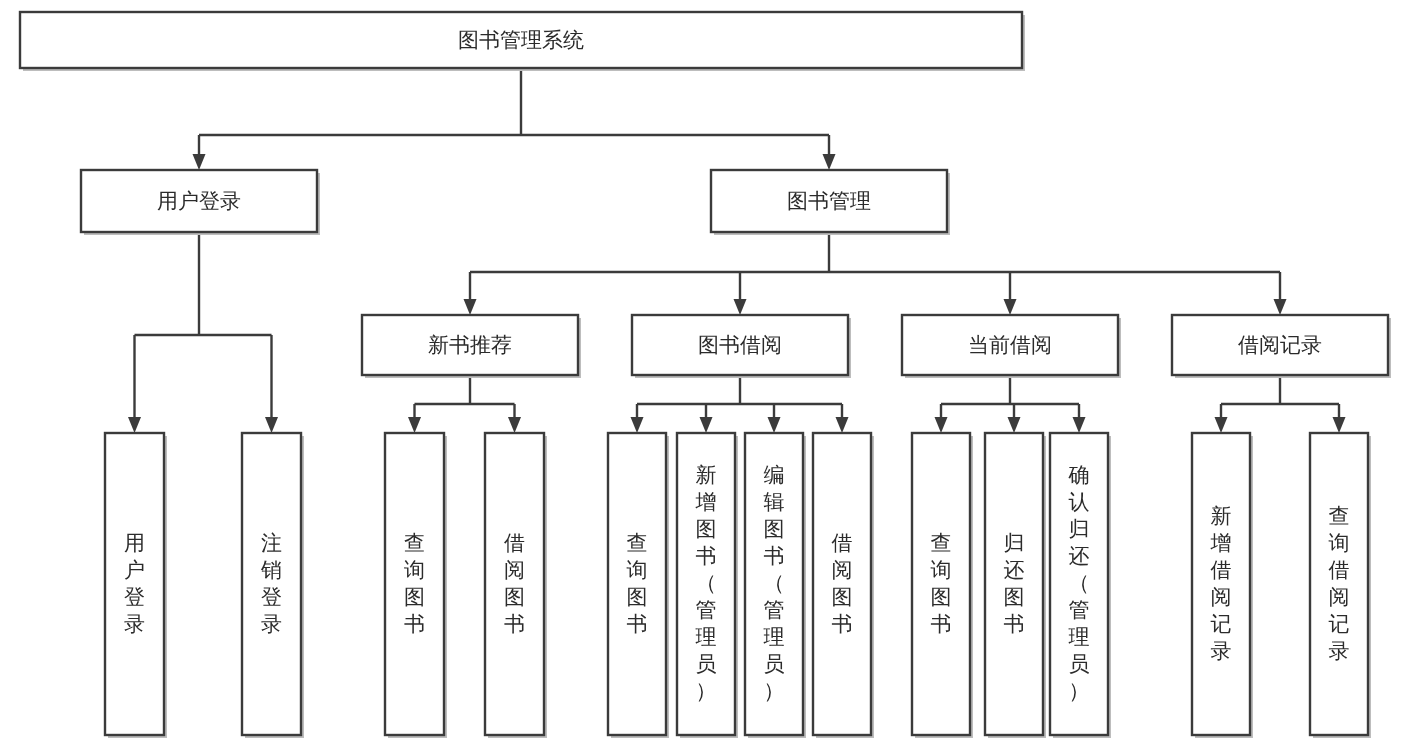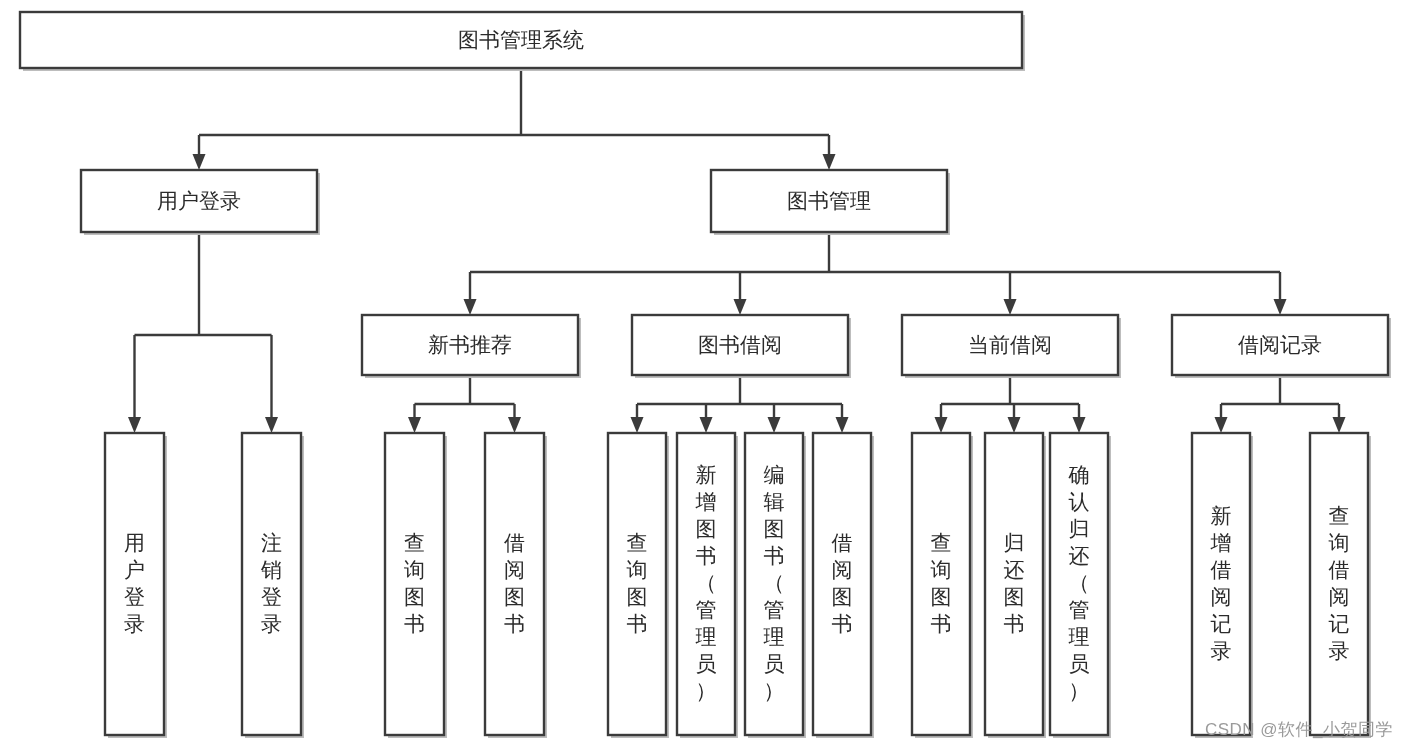--- a/index.html
+++ b/index.html
@@ -218,14 +218,13 @@
           <rect x="1192" y="433" width="58" height="302" class="node-box"></rect>
           <text x="1221" y="0" class="node-label"><tspan x="1221" y="516.5">新</tspan><tspan x="1221" y="543.5">增</tspan><tspan x="1221" y="570.5">借</tspan><tspan x="1221" y="597.5">阅</tspan><tspan x="1221" y="624.5">记</tspan><tspan x="1221" y="651.5">录</tspan></text>
         </g>
         <g>
           <rect x="1313" y="436" width="58" height="302" class="node-shadow"></rect>
           <rect x="1310" y="433" width="58" height="302" class="node-box"></rect>
           <text x="1339" y="0" class="node-label"><tspan x="1339" y="516.5">查</tspan><tspan x="1339" y="543.5">询</tspan><tspan x="1339" y="570.5">借</tspan><tspan x="1339" y="597.5">阅</tspan><tspan x="1339" y="624.5">记</tspan><tspan x="1339" y="651.5">录</tspan></text>
         </g>
       </g>
   </svg>
-  <div class="watermark-text">CSDN @软件_小贺同学</div>
 </div>
 
 </body></html>

